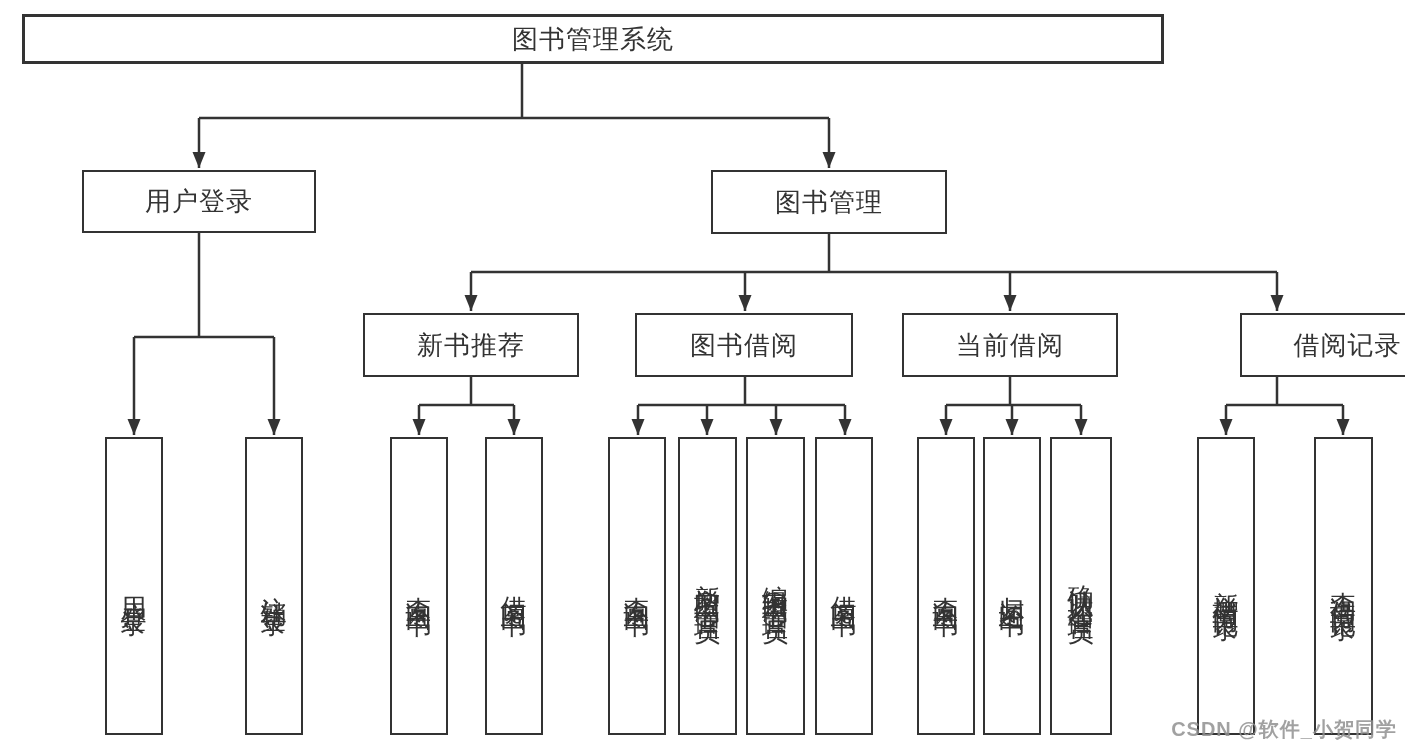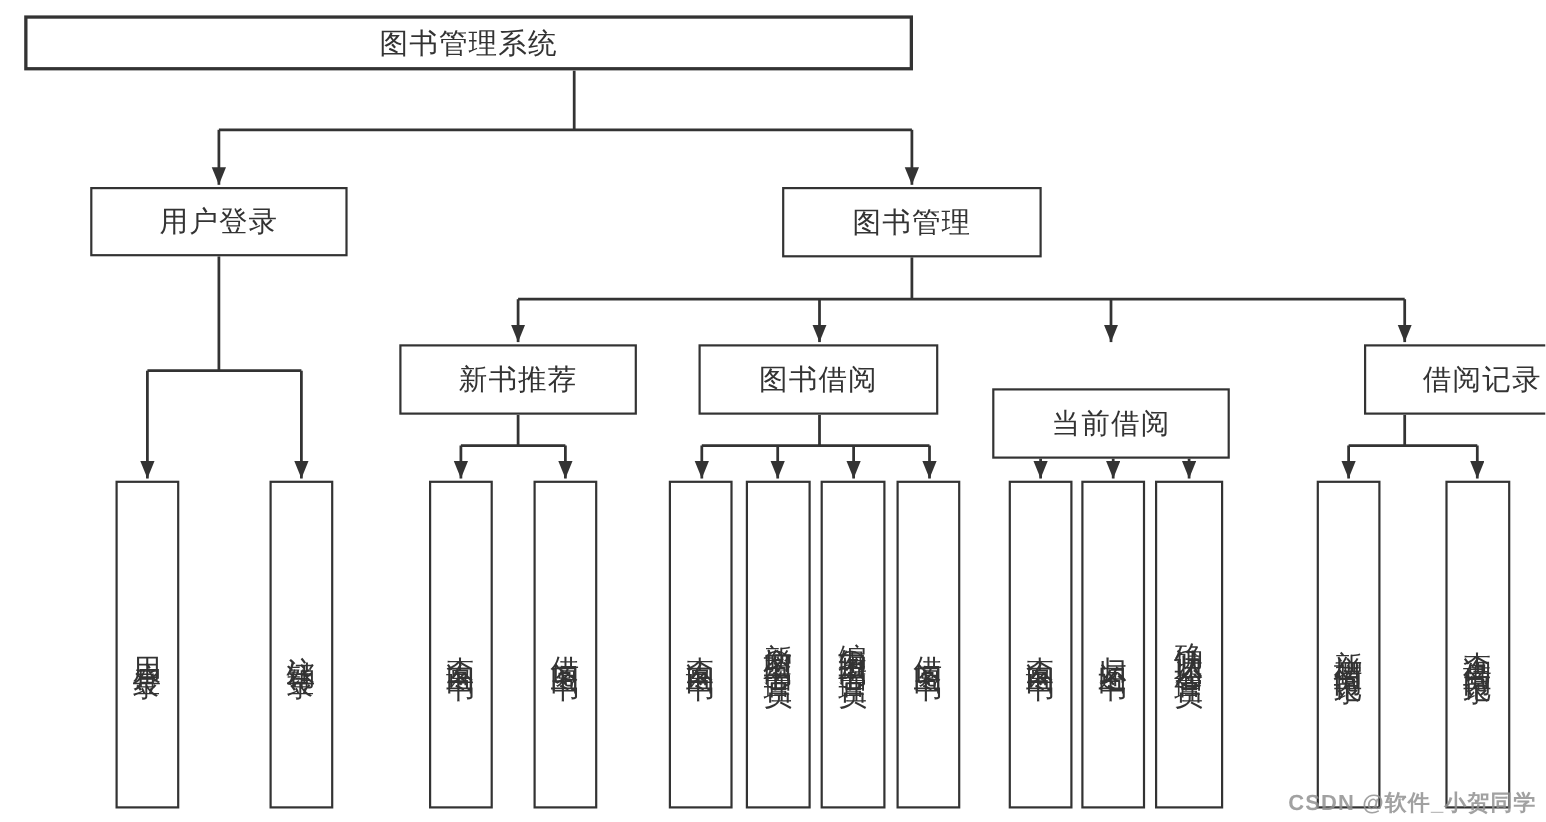--- a/index.html
+++ b/index.html
@@ -59,28 +59,28 @@
       <line x1="776" y1="405" x2="776" y2="435" marker-end="url(#arrow)"></line>
       <line x1="845" y1="405" x2="845" y2="435" marker-end="url(#arrow)"></line>
       <line x1="946" y1="405" x2="946" y2="435" marker-end="url(#arrow)"></line>
       <line x1="1012" y1="405" x2="1012" y2="435" marker-end="url(#arrow)"></line>
       <line x1="1081" y1="405" x2="1081" y2="435" marker-end="url(#arrow)"></line>
       <line x1="1226" y1="405" x2="1226" y2="435" marker-end="url(#arrow)"></line>
       <line x1="1343" y1="405" x2="1343" y2="435" marker-end="url(#arrow)"></line>
     </g>
   </svg>
 
-  <div class="box h root" style="left:22px;top:14px;width:808px;height:50px;">图书管理系统</div>
+  <div class="box h root" style="left:22px;top:14px;width:1142px;height:50px;">图书管理系统</div>
 
   <div class="box h" style="left:82px;top:170px;width:234px;height:63px;">用户登录</div>
   <div class="box h" style="left:711px;top:170px;width:236px;height:64px;">图书管理</div>
 
   <div class="box h" style="left:635px;top:313px;width:218px;height:64px;">图书借阅</div>
   <div class="box h" style="left:363px;top:313px;width:216px;height:64px;">新书推荐</div>
-  <div class="box h" style="left:902px;top:313px;width:216px;height:64px;margin-top:40px;">当前借阅</div>
+  <div class="box h" style="left:902px;top:313px;width:216px;height:64px;">当前借阅</div>
   <div class="box h" style="left:1240px;top:313px;width:215px;height:64px;">借阅记录</div>
 
   <div class="box leaf" style="left:105px;top:437px;width:58px;height:298px;">用户登录</div>
   <div class="box leaf" style="left:245px;top:437px;width:58px;height:298px;">注销登录</div>
 
   <div class="box leaf" style="left:390px;top:437px;width:58px;height:298px;">查询图书</div>
   <div class="box leaf" style="left:485px;top:437px;width:58px;height:298px;">借阅图书</div>
 
   <div class="box leaf" style="left:608px;top:437px;width:58px;height:298px;">查询图书</div>
   <div class="box leaf" style="left:678px;top:437px;width:59px;height:298px;">新增图书（管理员）</div>

